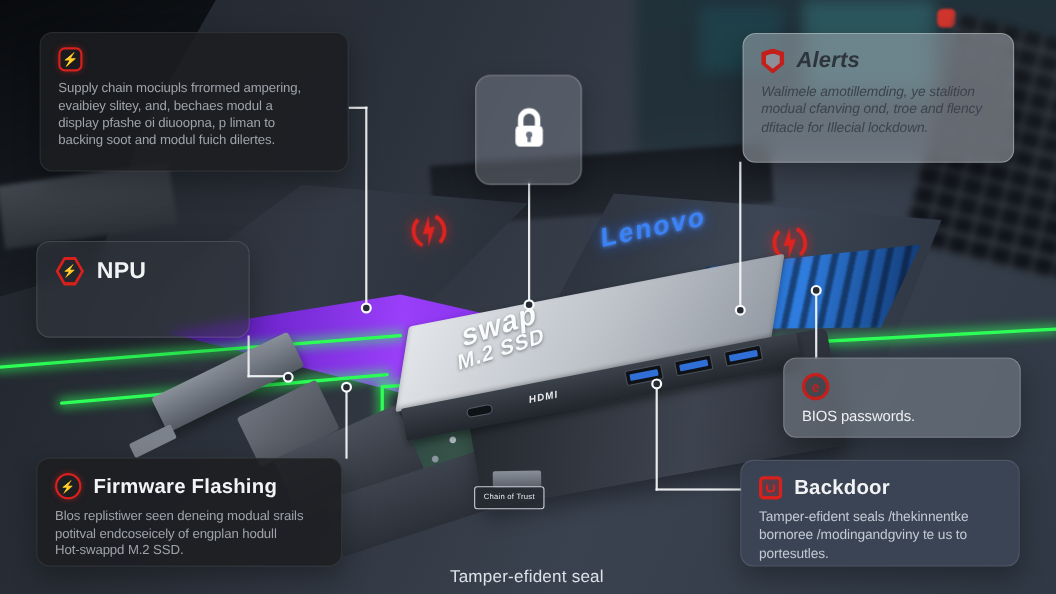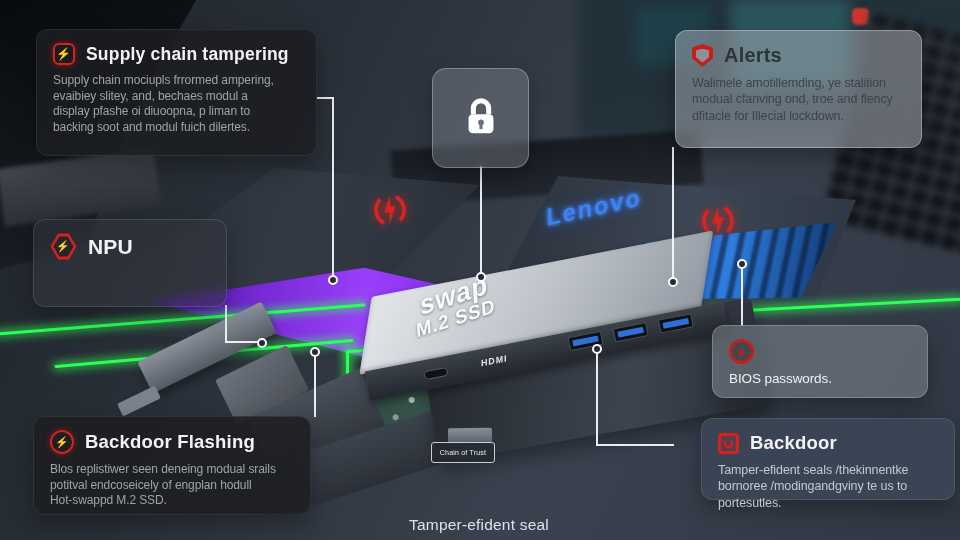--- a/index.html
+++ b/index.html
@@ -112,40 +112,40 @@
   .lock-badge{left:432px;top:68px;width:97px;height:100px;border-radius:14px;z-index:8;
     background:rgba(165,172,184,.30);border:1px solid rgba(255,255,255,.28);
     box-shadow:0 8px 20px rgba(0,0,0,.28);backdrop-filter:blur(3px);
     display:flex;align-items:center;justify-content:center;}
 
   
   .callout{position:absolute;border-radius:12px;padding:13px 16px;z-index:8;
     box-shadow:0 10px 24px rgba(0,0,0,.30);}
   .co-dark{background:rgba(28,29,33,.86);border:1px solid rgba(255,255,255,.08);}
   .co-frost-dark{background:rgba(50,54,62,.58);border:1px solid rgba(255,255,255,.12);backdrop-filter:blur(5px);}
-  .co-frost-light{background:rgba(172,178,186,.50);border:1px solid rgba(255,255,255,.30);backdrop-filter:blur(7px);}
+  .co-frost-light{background:rgba(172,178,186,.50);border:1px solid rgba(255,255,255,.30);backdrop-filter:blur(7px);font-style:italic;}
   .co-frost-mid{background:rgba(142,150,160,.46);border:1px solid rgba(255,255,255,.22);backdrop-filter:blur(6px);}
   .co-slate{background:rgba(60,70,86,.88);border:1px solid rgba(255,255,255,.10);}
   .co-head{display:flex;align-items:center;gap:11px;}
   .co-title{font-weight:bold;color:#f2f3f5;font-size:17.5px;letter-spacing:.2px;}
   .co-body{margin-top:8px;font-size:12px;line-height:1.3;color:#9fa3a9;white-space:pre-line;letter-spacing:-.1px;}
 
   #co-supply{left:36px;top:29px;width:281px;height:127px;}
   #co-npu{left:33px;top:219px;width:194px;height:88px;}
   #co-npu .co-title{font-size:21px;}
   #co-npu .co-body{font-size:15px;color:#e9eaec;margin-top:9px;}
   #co-firmware{left:33px;top:416px;width:278px;height:99px;}
   #co-firmware .co-title{font-size:18.5px;}
   #co-alerts{left:675px;top:30px;width:247px;height:118px;}
   #co-alerts .co-title{font-size:20px;color:#2e343c;}
   #co-alerts .co-body{color:#3c434d;font-size:12.5px;}
   #co-entplay{left:712px;top:325px;width:216px;height:73px;}
   #co-entplay .co-title{font-size:18px;}
   #co-entplay .co-body{font-size:13.5px;color:#eef0f3;margin-top:6px;}
-  #co-backdoor{left:673px;top:418px;width:254px;height:82px;margin-left:28px;}
+  #co-backdoor{left:673px;top:418px;width:254px;height:97px;}
   #co-backdoor .co-title{font-size:18.5px;}
   #co-backdoor .co-body{color:#c3cad3;font-size:12.5px;}
 
   
   .ico{flex:0 0 auto;display:flex;align-items:center;justify-content:center;}
   .ico-bolt-square{width:22px;height:22px;border:2px solid #d8201c;border-radius:6px;
     font-size:12px;color:#d8201c;box-shadow:0 0 6px rgba(216,32,28,.5);}
   .hex-outer{width:27px;height:27px;background:#d8201c;
     clip-path:polygon(30% 2%,70% 2%,98% 50%,70% 98%,30% 98%,2% 50%);
     display:flex;align-items:center;justify-content:center;filter:drop-shadow(0 0 4px rgba(216,32,28,.6));}
@@ -266,41 +266,40 @@
       <path d="M8 10 V7 a4 4 0 0 1 8 0 v3" stroke="#ffffff" stroke-width="2.6" fill="none"></path>
       <rect x="5.5" y="10" width="13" height="10" rx="2.2" fill="#ffffff"></rect>
       <circle cx="12" cy="14.3" r="1.5" fill="#6b7280"></circle>
       <rect x="11.2" y="14.8" width="1.6" height="3" fill="#6b7280"></rect>
     </svg>
   </div>
 
   <div class="callout co-dark" id="co-supply">
     <div class="co-head">
       <span class="ico ico-bolt-square">⚡</span>
-      <span class="co-title">Supply chain tampering</span>
     </div>
     <div class="co-body">Supply chain mociupls frrormed ampering,
 evaibiey slitey, and, bechaes modul a
 display pfashe oi diuoopna, p liman to
 backing soot and modul fuich dilertes.</div>
   </div>
 
   <div class="callout co-frost-dark" id="co-npu">
     <div class="co-head">
       <span class="ico hex-outer">
         <span class="hex-inner">⚡</span>
       </span>
       <span class="co-title">NPU</span>
     </div>
   </div>
 
   <div class="callout co-dark" id="co-firmware">
     <div class="co-head">
       <span class="ico ico-bolt-circle">⚡</span>
-      <span class="co-title">Backdoor Flashing</span>
+      <span class="co-title">Firmware Flashing</span>
     </div>
     <div class="co-body">Blos replistiwer seen deneing modual srails
 potitval endcoseicely of engplan hodull
 Hot-swappd M.2 SSD.</div>
   </div>
 
   <div class="callout co-frost-light" id="co-alerts">
     <div class="co-head">
       <span class="ico ico-shield">
         <span class="shield-in"></span>

